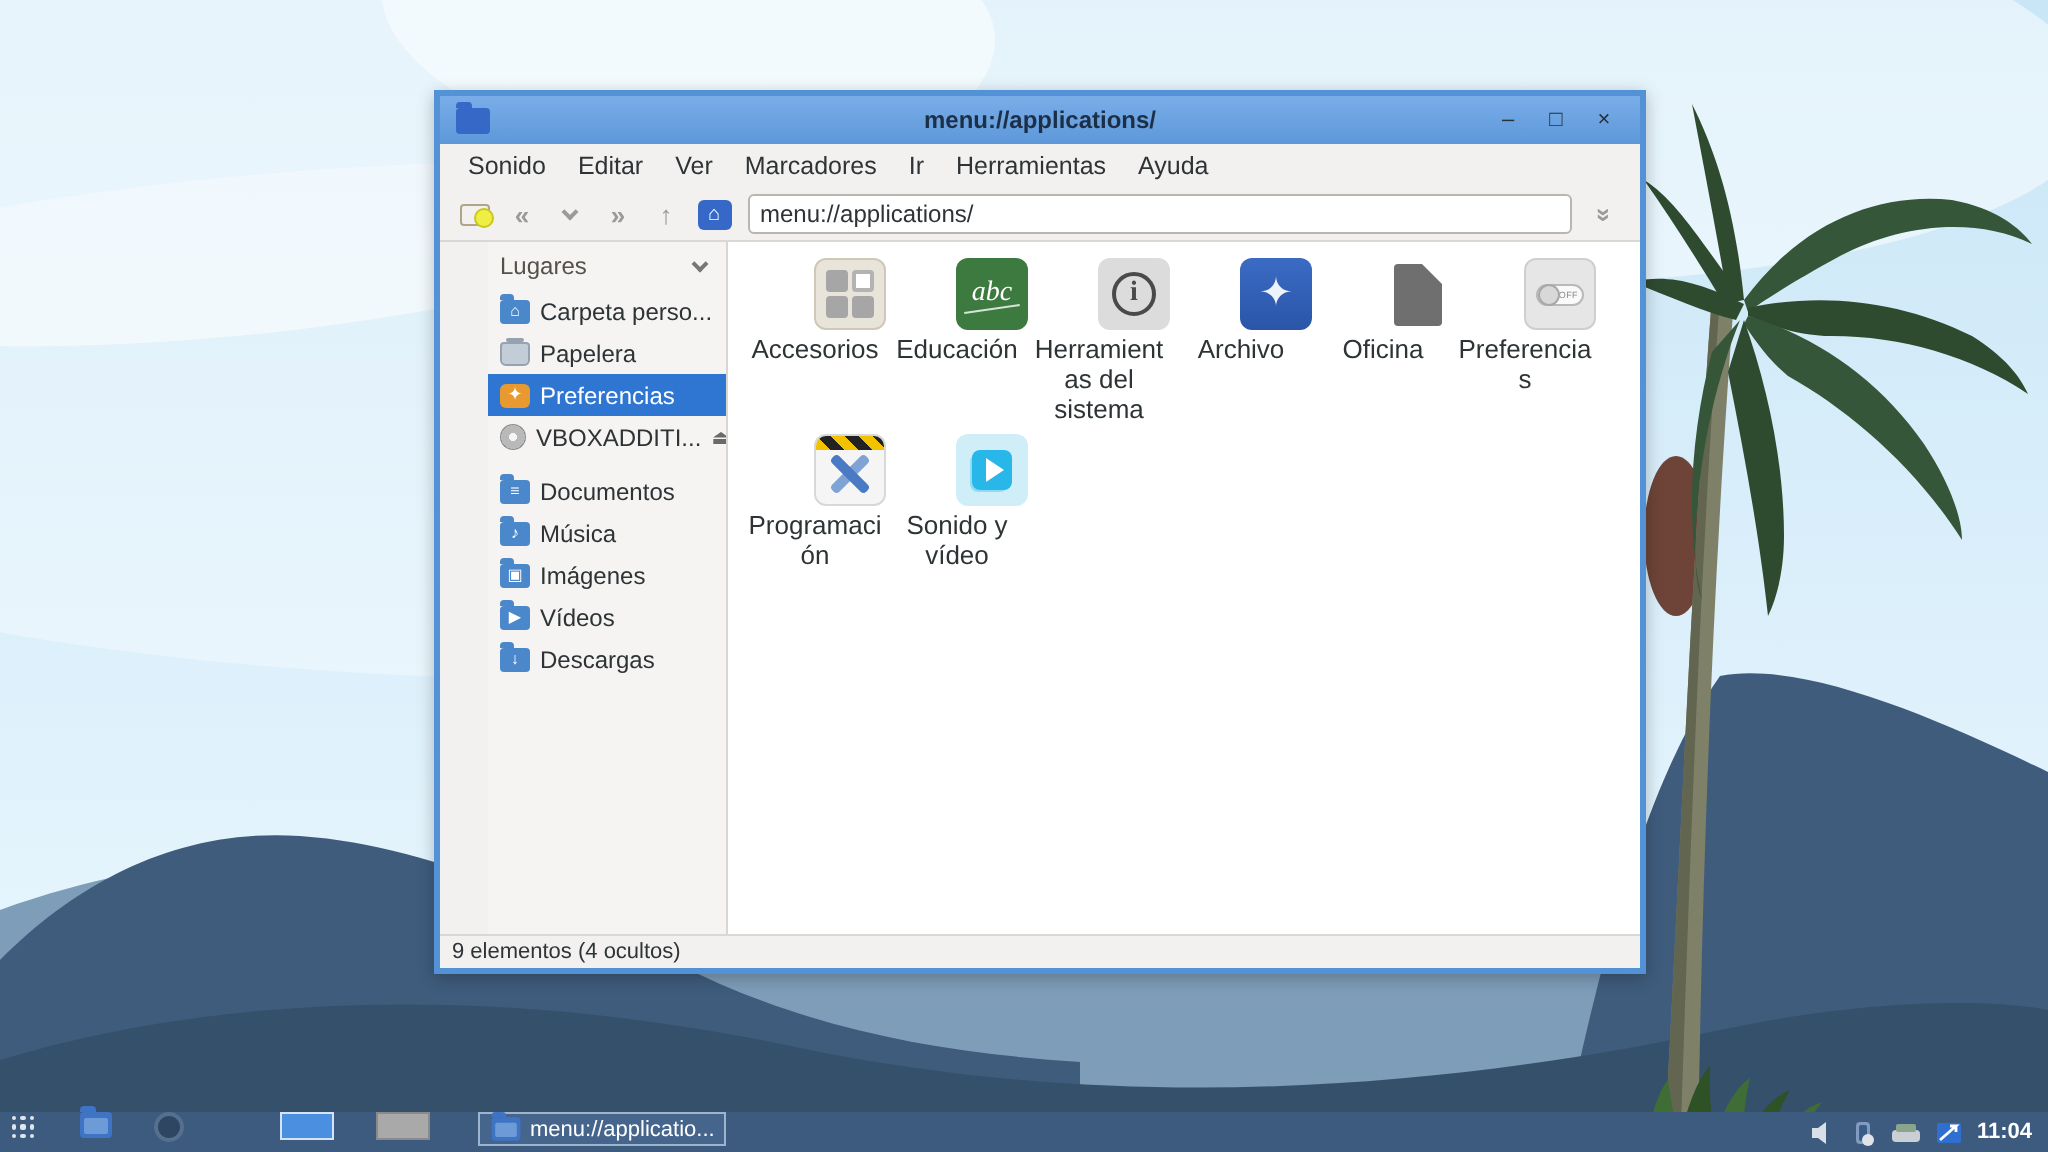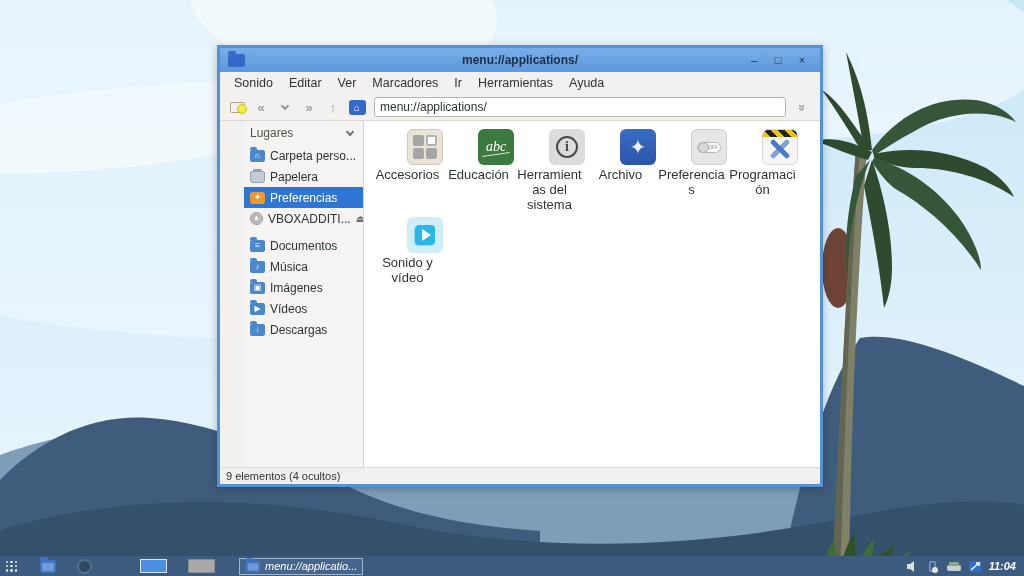--- a/index.html
+++ b/index.html
@@ -107,21 +107,21 @@
   .ic-snd .back { position:absolute; left:7px; top:10px; width:19px; height:19px; background:#8fdcf2; border-radius:4px; }
   .ic-snd .front { position:relative; width:20px; height:20px; background:#29b6e8; border-radius:4px;
     display:flex; align-items:center; justify-content:center; }
   .ic-snd .tri { width:0; height:0; border-left:9px solid #fff; border-top:6px solid transparent; border-bottom:6px solid transparent; margin-left:2px; }
 
   .statusbar { height:17px; background:#f3f1f0; border-top:1px solid #dbd8d4; font-size:11px; color:#2e3436;
     display:flex; align-items:center; padding-left:6px; flex:0 0 auto; }
 
   
   #taskbar { position:absolute; left:0; bottom:0; width:1024px; height:20px; background:#3c5b7f;
-    z-index:20; display:flex; align-items:center; gap:21px; padding:0 4px;font-style:italic; }
+    z-index:20; display:flex; gap:21px; padding:0 4px; }
   .tb-grid { width:15px; height:15px; display:grid; grid-template-columns:repeat(3,1fr); gap:2px; padding:2px; }
   .tb-grid i { background:#dfe6ee; border-radius:1px; }
   .tb-fm { width:16px; height:13px; background:#3f74c4; border-radius:2px; position:relative; }
   .tb-fm::before { content:""; position:absolute; top:-3px; left:0; width:8px; height:3px; background:#3f74c4; border-radius:2px 2px 0 0; }
   .tb-fm::after { content:""; position:absolute; left:2px; top:3px; right:2px; bottom:2px; background:#6d9bd8; border-radius:1px; }
   .tb-browser { width:15px; height:15px; border-radius:50%; background:#2e4662; border:2px solid #55708e; }
   .ws { width:27px; height:14px; border:1px solid #8fa6c0; }
   .ws.active { background:#4a8fe0; border-color:#d4e4f6; }
   .ws.inactive { background:#a9a9a9; border-color:#8a8a8a; }
   .taskbtn { height:17px; display:flex; align-items:center; gap:4px; background:#46658c;
@@ -300,20 +300,26 @@
           </div>
           <div class="tlabel">Herramientas del sistema</div>
         </div>
         <div class="tile">
           <div class="ticon rsq ic-net">
             <span>✦</span>
           </div>
           <div class="tlabel">Archivo</div>
         </div>
         <div class="tile">
+          <div class="ticon ic-office">
+            <div class="sheet"></div>
+          </div>
+          <div class="tlabel">Oficina</div>
+        </div>
+        <div class="tile">
           <div class="ticon rsq ic-pref">
             <div class="pill">
                 <div class="knob"></div>
                 <span class="offtxt">OFF</span>
               </div>
           </div>
           <div class="tlabel">Preferencias</div>
         </div>
         <div class="tile">
           <div class="ticon rsq ic-dev">

